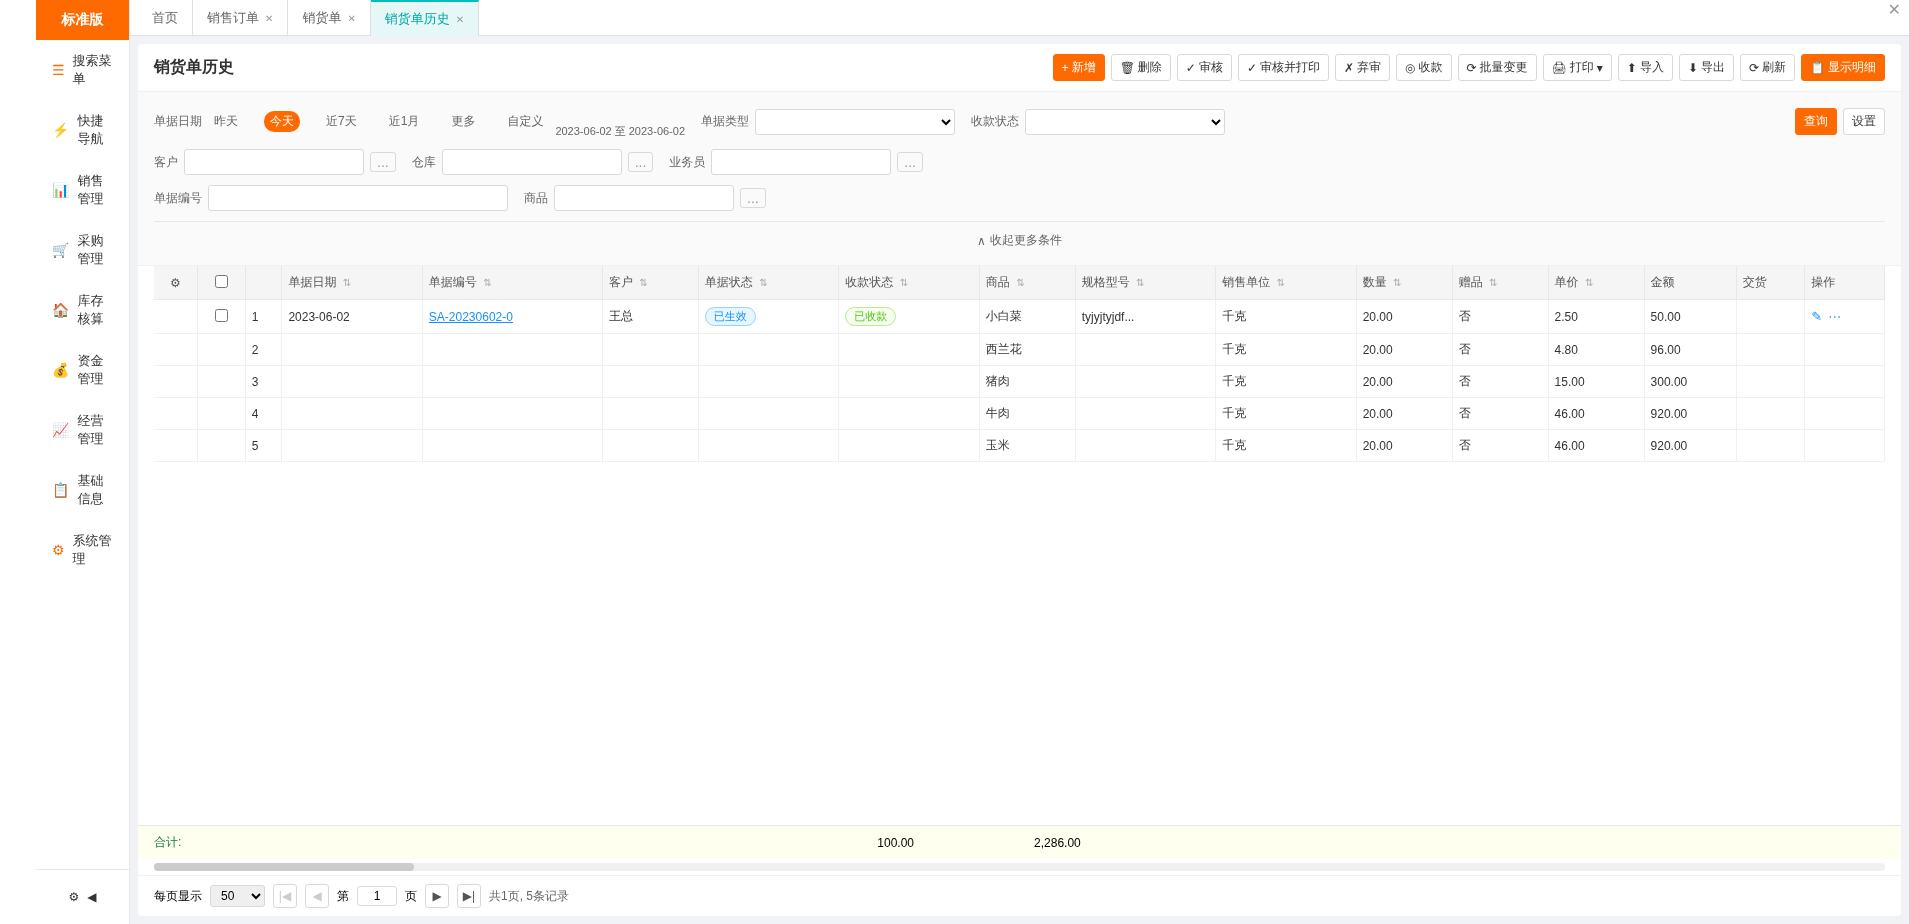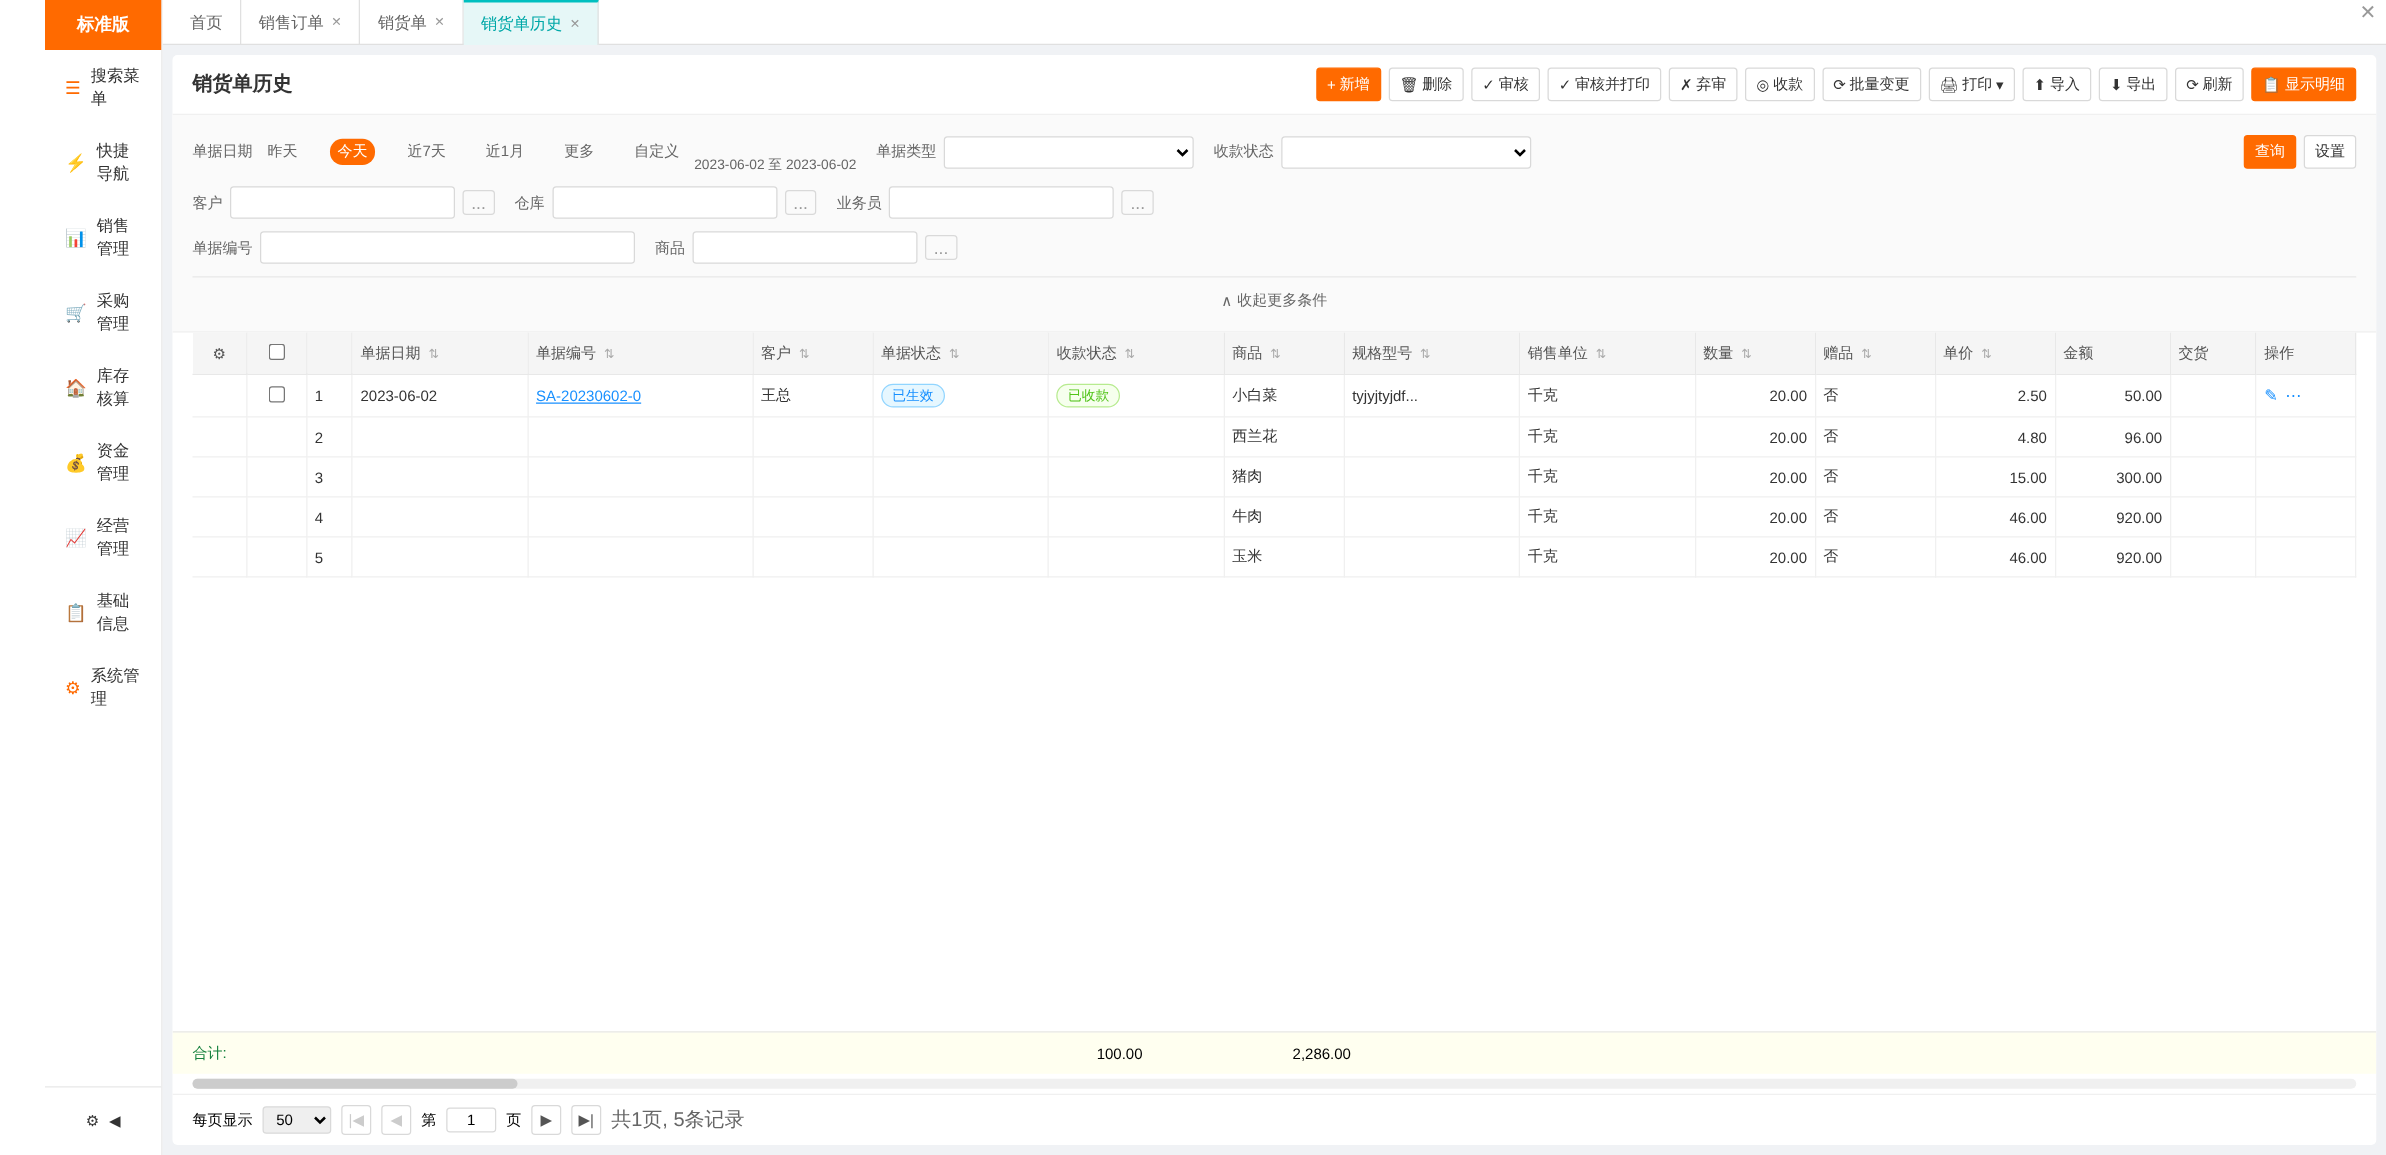--- a/index.html
+++ b/index.html
@@ -55,34 +55,34 @@
     th .sort-icon { display: inline-block; margin-left: 3px; color: #aaa; font-size: 10px; }
     td { padding: 7px 6px; border-bottom: 1px solid #f0f0f0; border-right: 1px solid #f0f0f0; color: #333; vertical-align: middle; }
     .th-settings { text-align: center; }
     .checkbox-cell { text-align: center; }
     .status-badge { display: inline-block; padding: 1px 8px; border-radius: 10px; font-size: 11px; }
     .status-effective { background: #e6f7ff; color: #1890ff; border: 1px solid #91d5ff; }
     .status-collected { background: #f6ffed; color: #52c41a; border: 1px solid #b7eb8f; }
     .link-text { color: #1890ff; cursor: pointer; text-decoration: underline; }
     .action-icons { display: flex; gap: 6px; }
     .action-icon { color: #1890ff; cursor: pointer; font-size: 13px; }
-    .number-right { text-align: right; }
+    .number-right { }
 
     
     .table-footer { padding: 8px 16px; background: #fffff0; border-top: 1px solid #e8e8e8; display: flex; align-items: center; }
     .footer-label { color: #15803d; margin-right: 16px; }
     .footer-total { display: flex; gap: 40px; }
 
     
     .pagination-bar { display: flex; align-items: center; padding: 8px 16px; border-top: 1px solid #f0f0f0; gap: 8px; }
     .page-size-select { border: 1px solid #d9d9d9; border-radius: 3px; padding: 2px 6px; font-size: 12px; }
     .page-btn { width: 24px; height: 24px; border: 1px solid #d9d9d9; border-radius: 3px; cursor: pointer; display: flex; align-items: center; justify-content: center; background: #fff; color: #555; font-size: 12px; }
     .page-btn.disabled { color: #ccc; cursor: not-allowed; }
     .page-input { width: 40px; border: 1px solid #d9d9d9; border-radius: 3px; padding: 2px 4px; text-align: center; font-size: 12px; }
-    .page-info { color: #666; font-size: 16px; }
+    .page-info { color: #666; font-size: 12px; }
 
     .scrollbar-area { height: 8px; background: #f0f0f0; border-radius: 4px; margin: 4px 16px; }
     .scrollbar-thumb { height: 8px; width: 15%; background: #ccc; border-radius: 4px; }
   </style>
 </head>
 <body>
 
 <div class="sidebar">
   <div class="sidebar-logo">标准版</div>
   <div class="sidebar-item">

